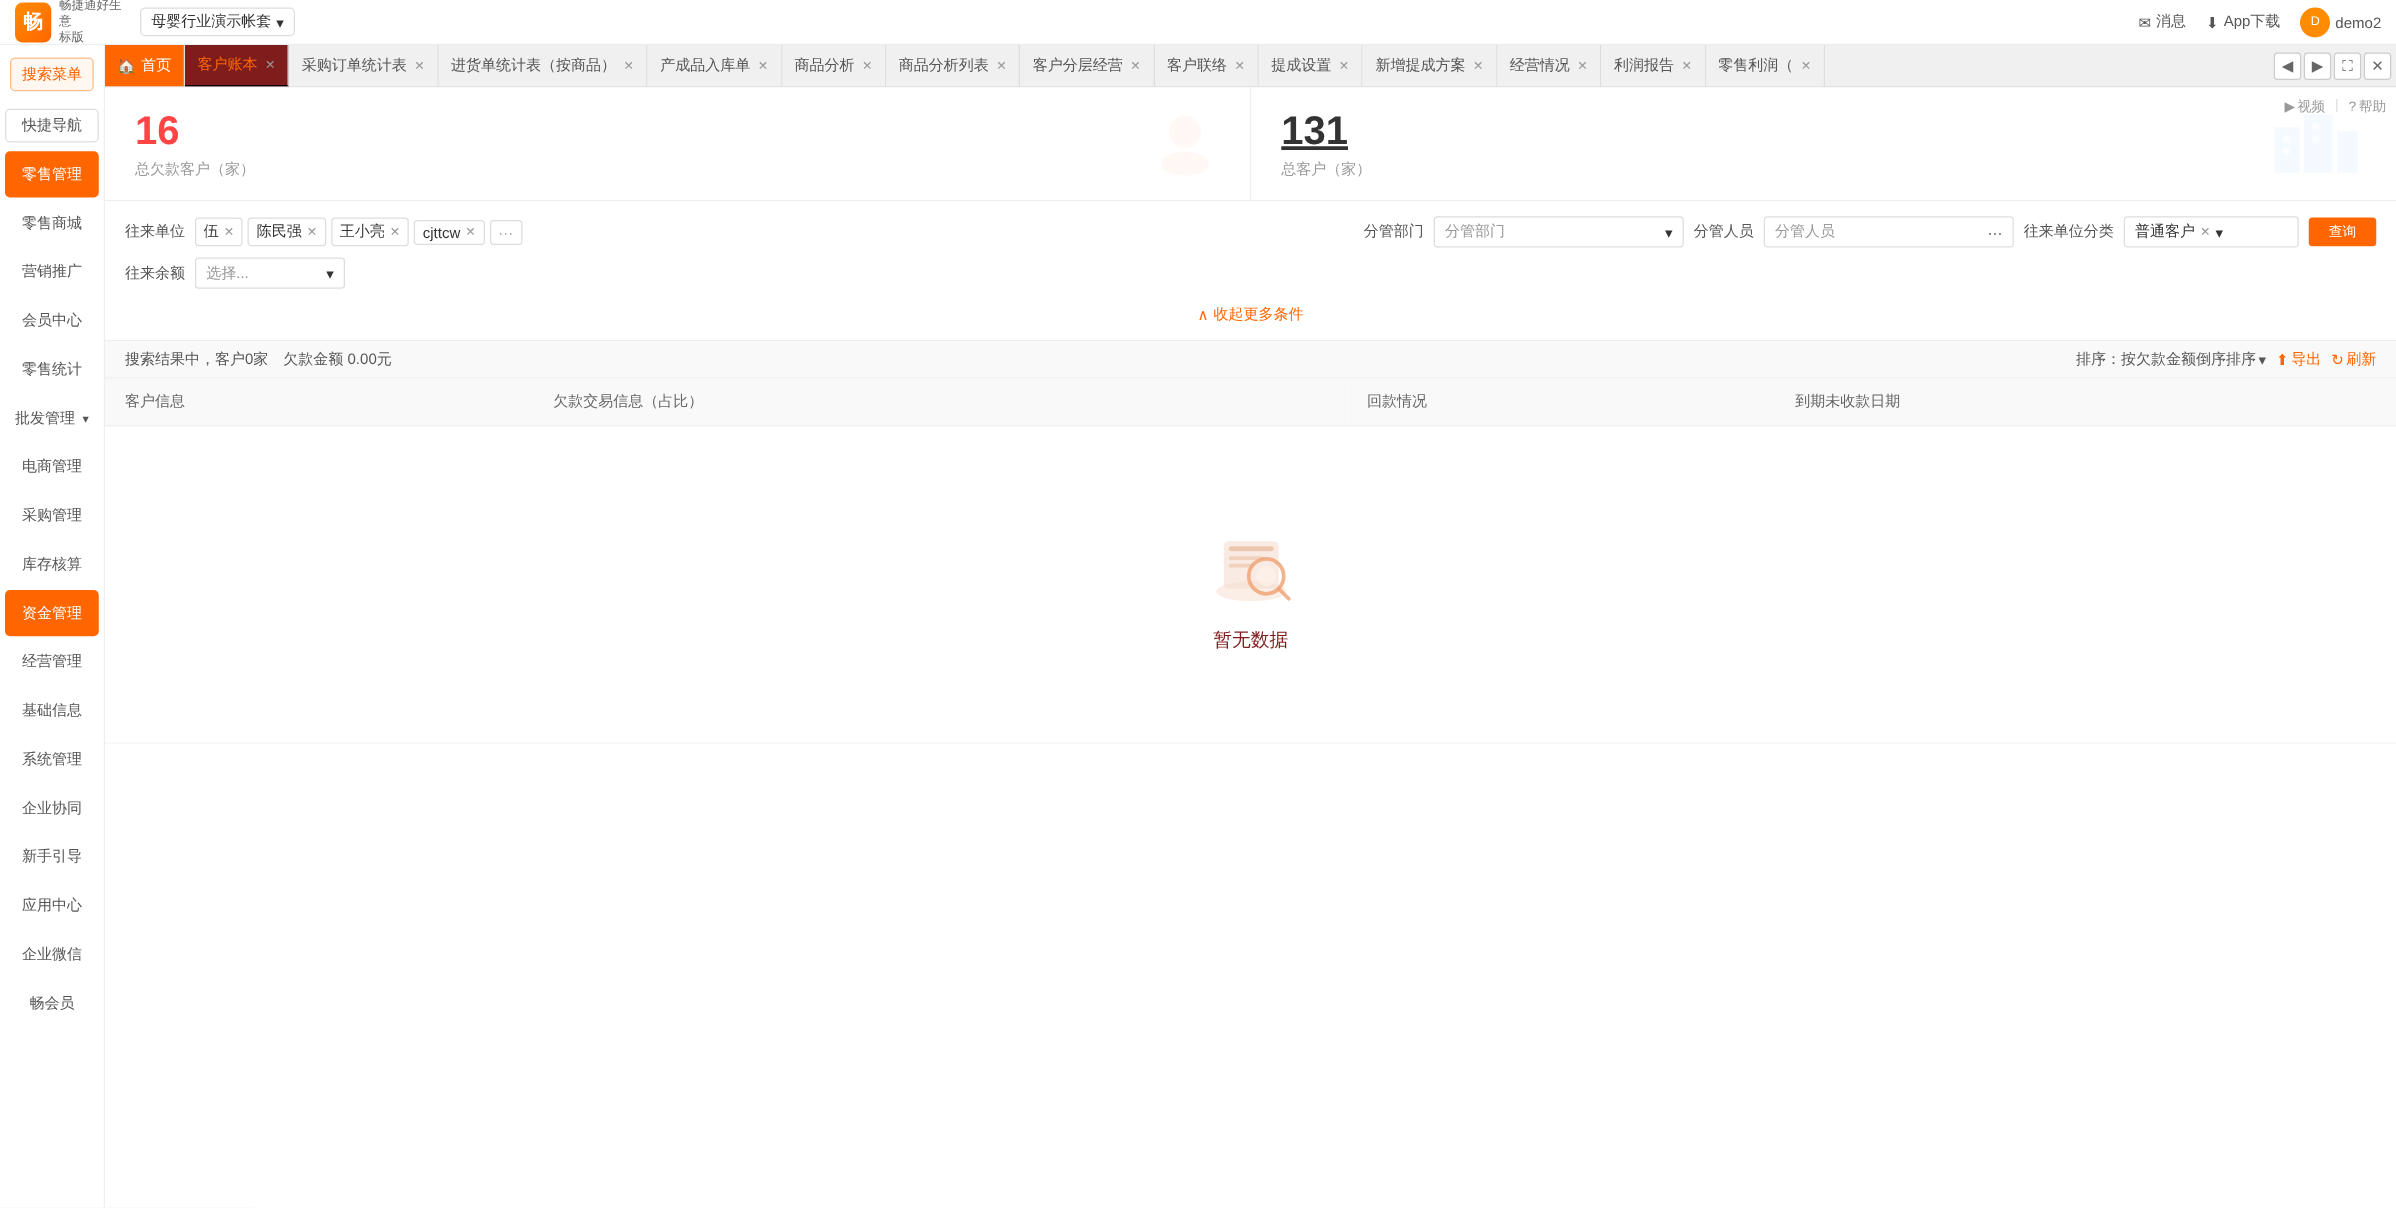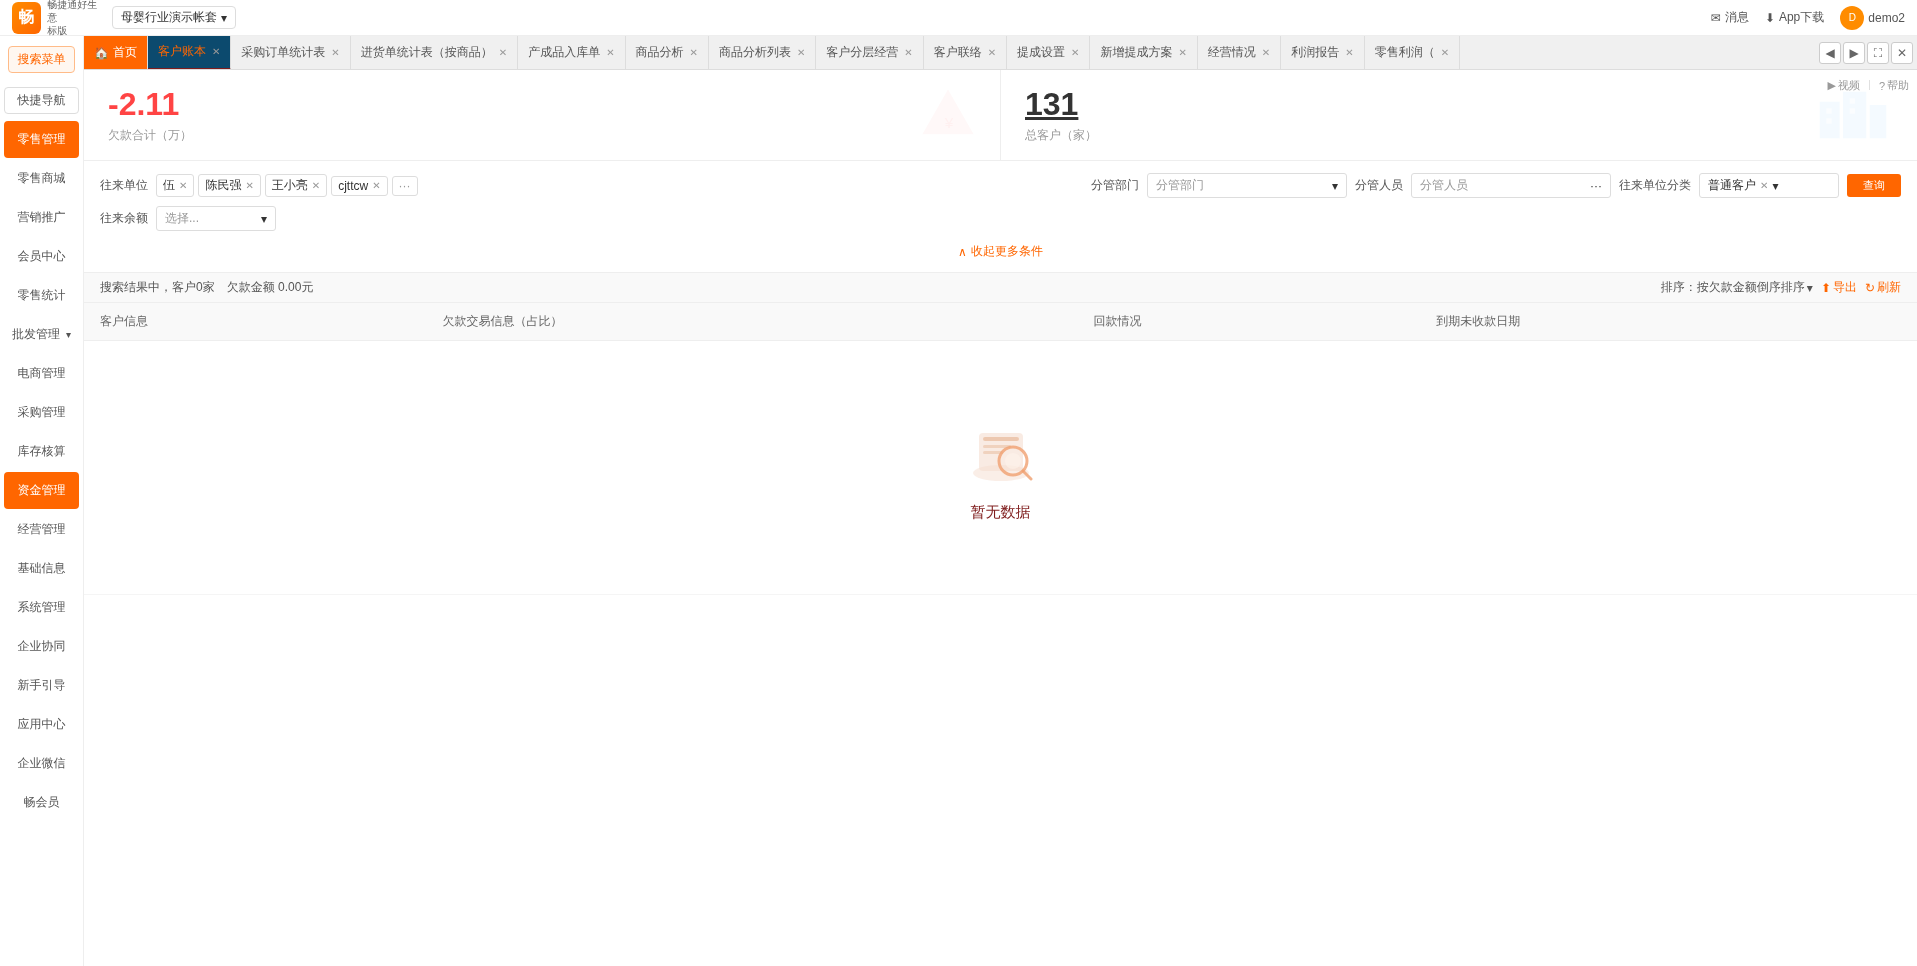--- a/index.html
+++ b/index.html
@@ -27,21 +27,21 @@
     .sidebar-nav-btn-el { width: 100%; background: #fff; border: 1px solid #ddd; border-radius: 4px; color: #555; font-size: 12px; padding: 4px 0; cursor: pointer; }
     .sidebar-item { padding: 10px 8px; text-align: center; cursor: pointer; font-size: 12px; color: #555; border-radius: 4px; margin: 1px 4px; }
     .sidebar-item.active { background: #ff6600; color: #fff; border-radius: 4px; }
 
     
     .content-area { flex: 1; display: flex; flex-direction: column; overflow: hidden; }
 
     
     .tabs-bar { background: #f0f0f0; display: flex; align-items: center; height: 34px; border-bottom: 1px solid #ddd; flex-shrink: 0; overflow: hidden; }
     .tab { display: flex; align-items: center; height: 34px; padding: 0 10px; font-size: 12px; cursor: pointer; border-right: 1px solid #ddd; white-space: nowrap; gap: 4px; color: #555; background: #f0f0f0; }
-    .tab.active { background: #0c4a6e; color: #ff6600; font-weight: 500; border-bottom: 2px solid #7f1d1d; }
+    .tab.active { background: #7f1d1d; color: #ff6600; font-weight: 500; border-bottom: 2px solid #000000; }
     .tab .close-btn { font-size: 10px; color: #999; cursor: pointer; margin-left: 2px; }
     .tab.home-tab { background: #ff6600; color: #fff; }
     .tabs-nav { display: flex; align-items: center; padding: 0 4px; gap: 2px; margin-left: auto; }
     .tabs-nav-btn { width: 22px; height: 22px; display: flex; align-items: center; justify-content: center; cursor: pointer; color: #666; font-size: 12px; border: 1px solid #ccc; border-radius: 3px; background: #fff; }
 
     
     .page-content { flex: 1; overflow-y: auto; background: #fff; padding: 0; }
 
     
     .stats-row { display: flex; align-items: stretch; border-bottom: 1px solid #eee; background: #fff; }
@@ -248,31 +248,31 @@
         <div class="tabs-nav-btn">▶</div>
         <div class="tabs-nav-btn">⛶</div>
         <div class="tabs-nav-btn">✕</div>
       </div>
     </div>
 
     <div class="page-content">
 
       <div class="stats-row">
 
-
         <div class="stat-card">
           <svg class="stat-icon" viewBox="0 0 100 100">
-            <polygon points="50,10 90,80 10,80" fill="#ff6666" opacity="0.3"></polygon>
-            <text x="45" y="70" font-size="24" fill="#ff6666" opacity="0.5">¥</text>
+            <circle cx="50" cy="35" r="20" fill="#ff6600" opacity="0.3"></circle>
+            <ellipse cx="50" cy="75" rx="30" ry="15" fill="#ff6600" opacity="0.3"></ellipse>
           </svg>
           <div class="stat-info">
-            <div class="stat-value red">-2.11</div>
-            <div class="stat-label">欠款合计（万）</div>
-          </div>
-        </div>
+            <div class="stat-value red">16</div>
+            <div class="stat-label">总欠款客户（家）</div>
+          </div>
+        </div>
+
 
         <div class="stat-card">
           <div class="stat-help">
             <div class="stat-help-item">
               <span>▶</span>
               <span>视频</span>
             </div>
             <span style="color:#ddd;">|</span>
             <div class="stat-help-item">
               <span>?</span>

